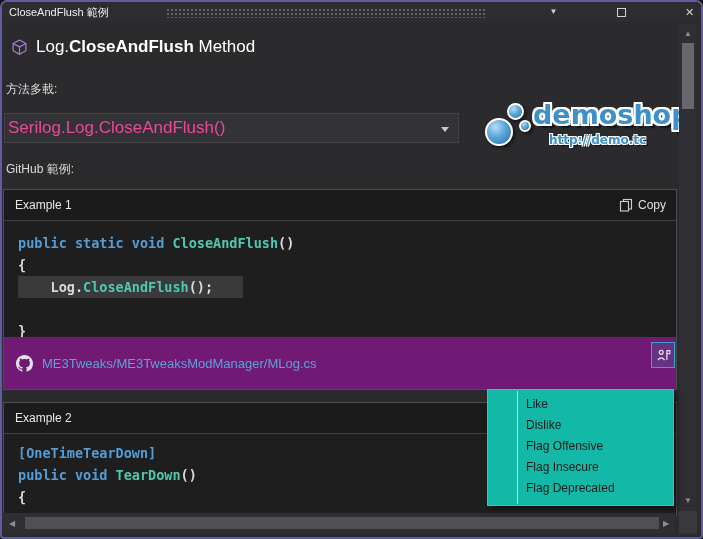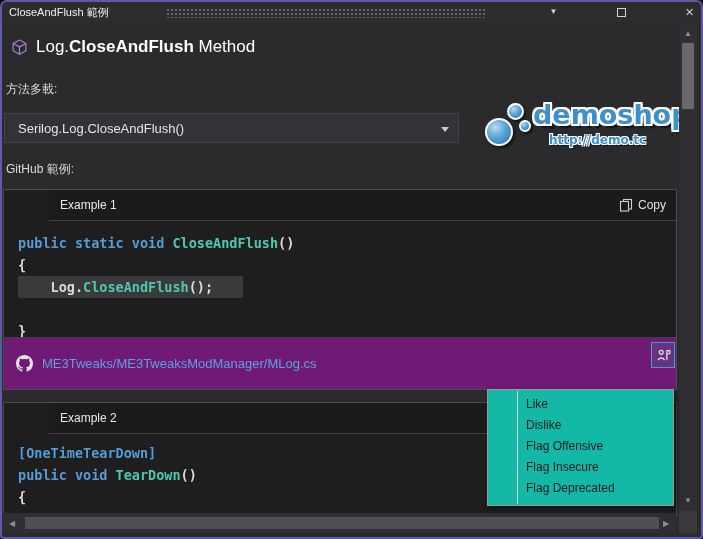--- a/index.html
+++ b/index.html
@@ -19,22 +19,22 @@
   .tb-max-glyph{width:9px;height:9px;border:1.5px solid #d2d2d2;display:block;}
   .tb-close-glyph{font-size:11px;line-height:1;}
   
   .content{position:absolute;left:0;top:20px;right:0;bottom:0;background:#2b2b2e;}
   .doc-header{position:absolute;left:9px;top:15px;display:flex;align-items:center;gap:8px;
     color:#ffffff;font-size:17px;}
   .doc-header b{font-weight:bold;}
   
   .overload-label{position:absolute;left:4px;top:59px;font-size:12px;color:#dcdcdc;}
   .combo{position:absolute;left:2px;top:91px;width:455px;height:30px;background:#333337;
-    border:1px solid #434346;color:#e5e5e5;font-size:13px;display:flex;align-items:center;
-    padding-left:13px;cursor:pointer;}
+    border:1px solid #434346;color:#ec4899;font-size:17px;display:flex;align-items:center;
+    padding-left:3px;cursor:pointer;}
   .combo-arrow{position:absolute;right:9px;top:13px;width:0;height:0;
     border-left:4px solid transparent;border-right:4px solid transparent;border-top:5px solid #c8c8c8;}
   
   .logo{position:absolute;left:481px;top:74px;width:175px;height:66px;}
   .mol{position:absolute;left:0;top:6px;width:52px;height:50px;}
   .mol span{position:absolute;border-radius:50%;border:2px solid #fff;
     background:radial-gradient(circle at 35% 30%,#b8dcf2,#57a5d8 45%,#2a6da5);
     box-shadow:2px 2px 3px rgba(0,0,0,.55);}
   .mol .m1{left:2px;top:16px;width:28px;height:28px;}
   .mol .m2{left:24px;top:1px;width:17px;height:17px;}
@@ -45,21 +45,21 @@
       0 -2px 0 #fff,0 2px 0 #fff,-2px 0 0 #fff,2px 0 0 #fff,4px 4px 2px #06121d;}
   .logo-url{position:absolute;left:66px;top:37px;font-family:"DejaVu Sans",sans-serif;
     font-weight:bold;font-size:12px;color:#3f90c8;
     text-shadow:-1px -1px 0 #fff,1px -1px 0 #fff,-1px 1px 0 #fff,1px 1px 0 #fff,2px 2px 1px #06121d;}
   .examples-label{position:absolute;left:4px;top:139px;font-size:12px;color:#dcdcdc;}
   
   .panel{position:absolute;left:1px;width:674px;background:#1e1e1e;border:1px solid #4c4c51;}
   .panel-1{top:167px;height:201px;}
   .panel-2{top:380px;height:115px;border-bottom:none;}
   .panel-header{height:31px;background:#1b1b1c;border-bottom:1px solid #404045;
-    display:flex;align-items:center;color:#e8e8e8;font-size:12px;padding-left:11px;position:relative;margin-left:45px;}
+    display:flex;align-items:center;color:#e8e8e8;font-size:12px;padding-left:11px;position:relative;}
   .copy-btn{position:absolute;right:10px;top:0;height:100%;display:flex;align-items:center;
     gap:5px;color:#e0e0e0;font-size:12px;cursor:pointer;}
   .code{font-family:"DejaVu Sans Mono",monospace;font-size:13.5px;line-height:22px;
     font-weight:bold;padding:11px 0 0 14px;color:#dcdcdc;overflow:hidden;}
   .panel-2 .code{padding-top:8px;}
   .cl{white-space:pre;height:22px;}
   .cl.hl{background:linear-gradient(90deg,#3a3a3d 0,#3a3a3d 225px,transparent 225px);}
   .tok-kw{color:#569cd6;}
   .tok-ty{color:#4ec9b0;}
   .tok-pl{color:#dcdcdc;}

